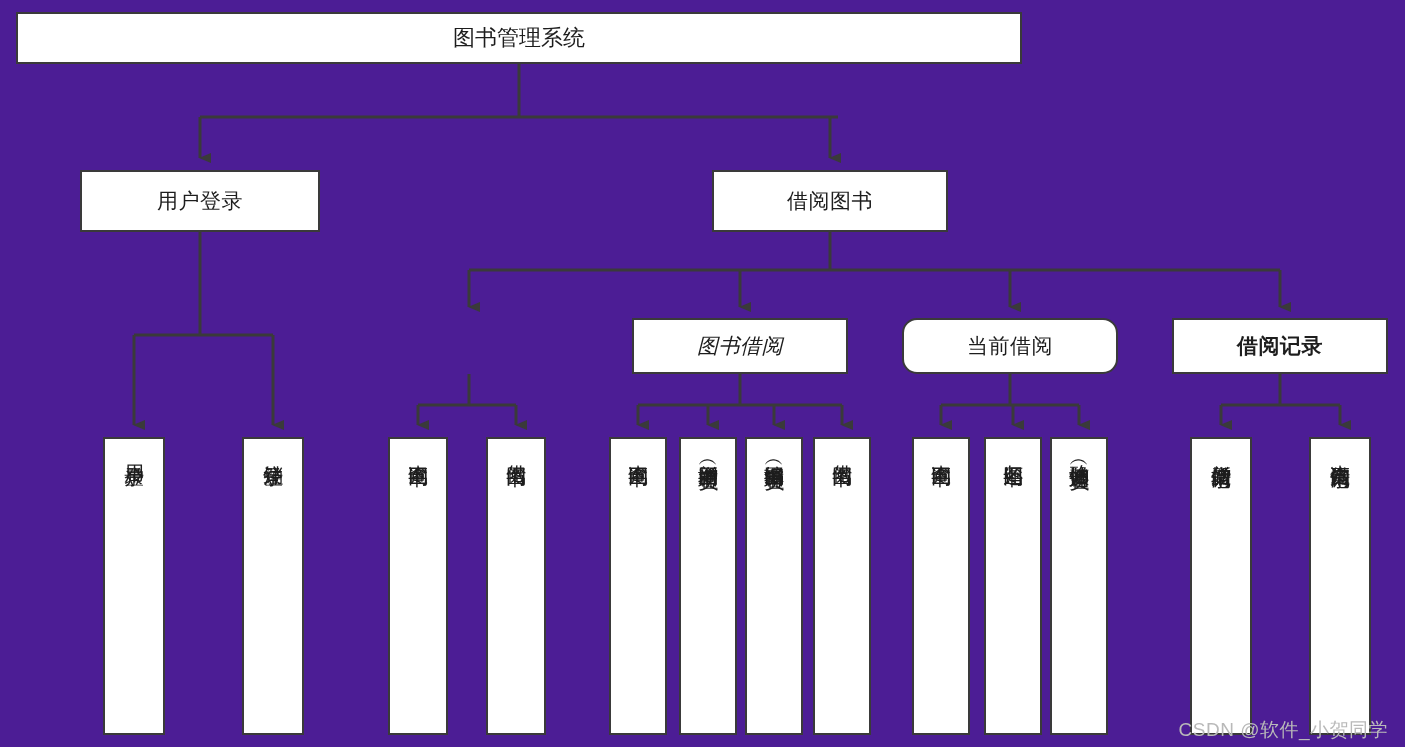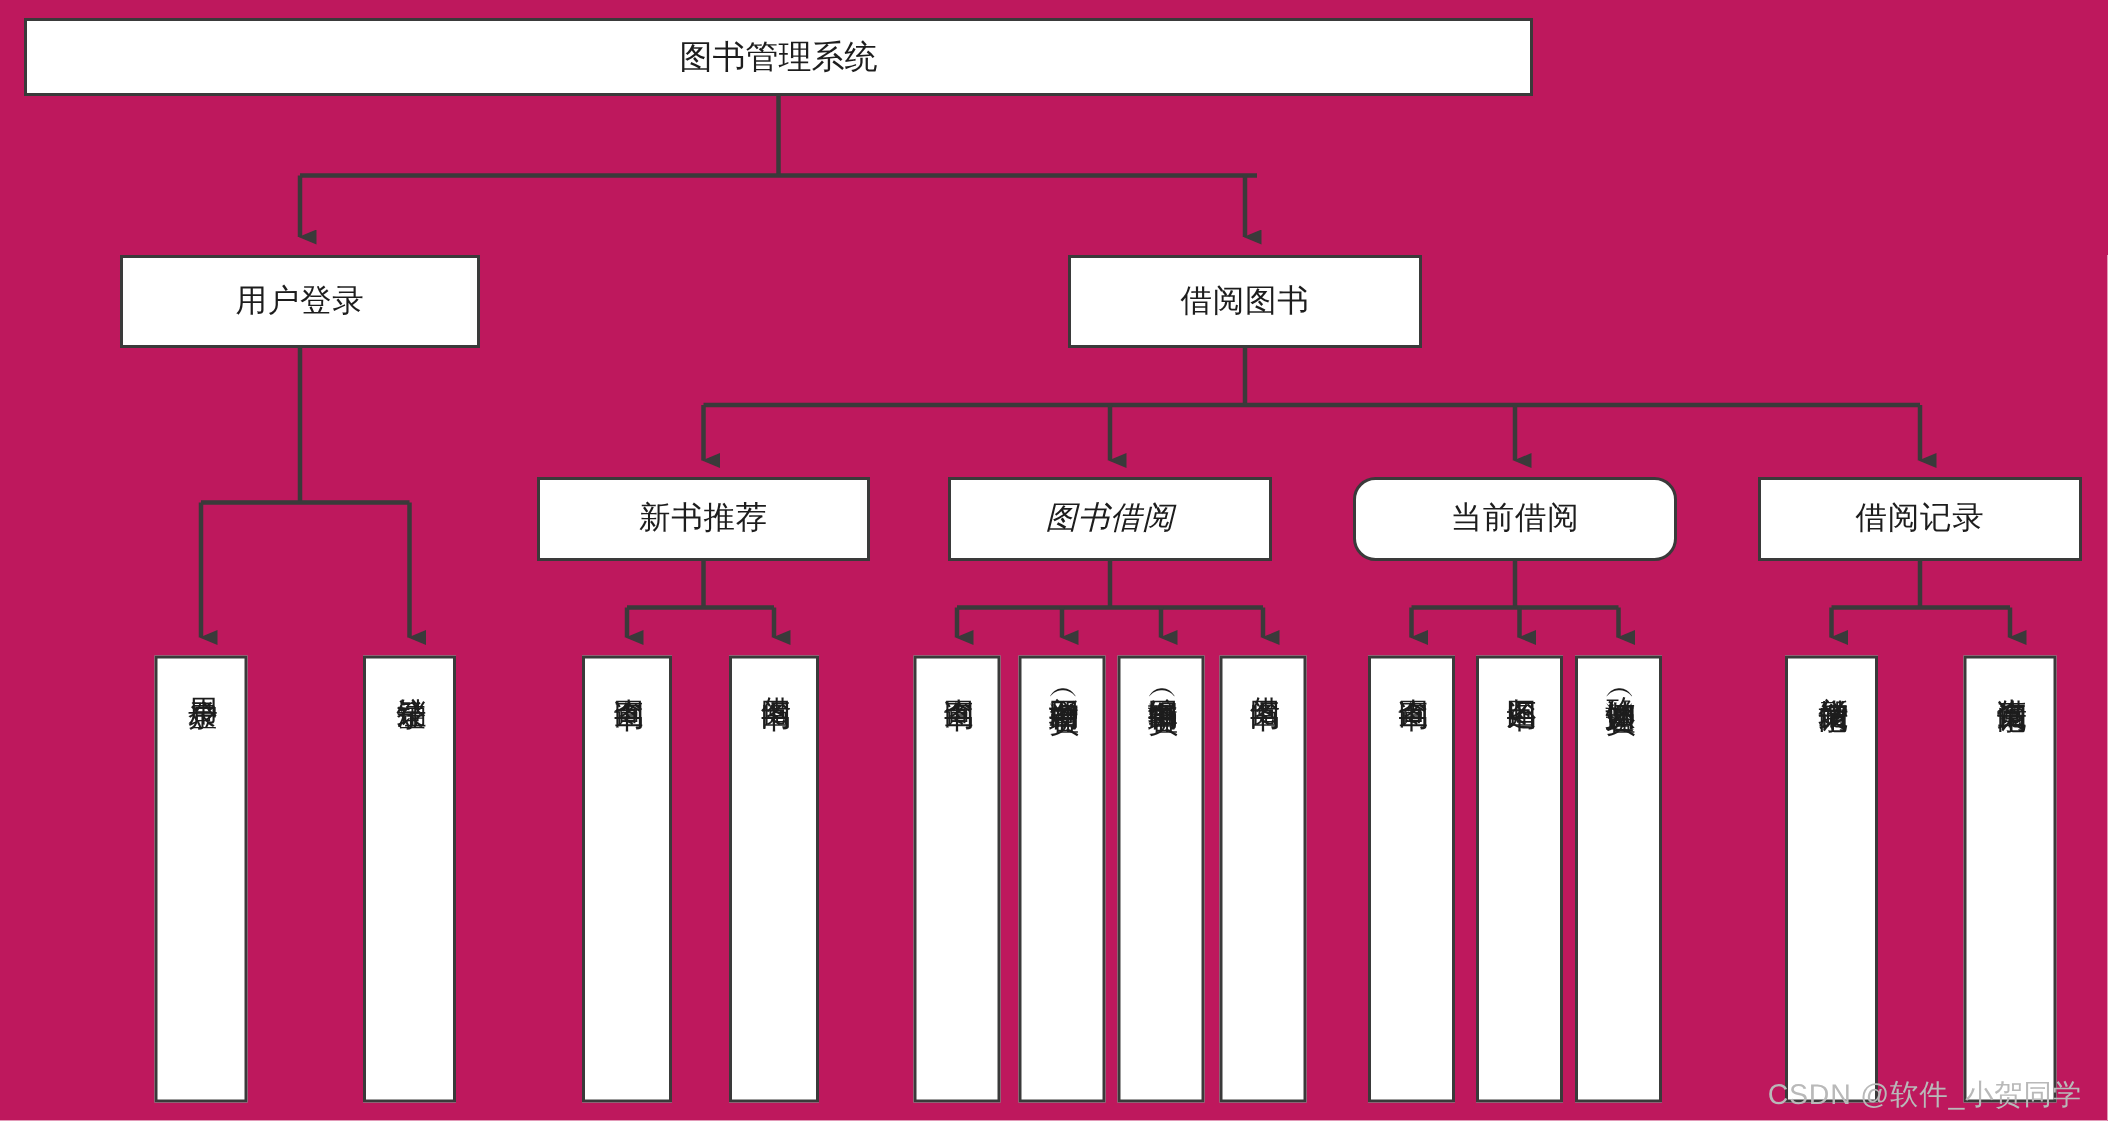--- a/index.html
+++ b/index.html
@@ -8,21 +8,21 @@
     padding: 0;
     background: #ffffff;
   }
   body {
     font-family: "Liberation Sans", "DejaVu Sans", sans-serif;
   }
   #canvas {
     position: relative;
     width: 1405px;
     height: 747px;
-    background: #be185d;
+    background: #4c1d95;
     overflow: hidden;
   }
   #edges {
     position: absolute;
     left: 0;
     top: 0;
     width: 1405px;
     height: 747px;
     pointer-events: none;
   }
@@ -125,30 +125,27 @@
     <span>图书管理系统</span>
   </div>
 
   <div class="node horiz" style="left:80px;top:170px;width:240px;height:62px;">
     <span>用户登录</span>
   </div>
   <div class="node horiz" style="left:712px;top:170px;width:236px;height:62px;">
     <span>借阅图书</span>
   </div>
 
-  <div class="node horiz" style="left:358px;top:318px;width:222px;height:56px;">
-    <span>新书推荐</span>
-  </div>
   <div class="node horiz" style="left:632px;top:318px;width:216px;height:56px;font-style:italic;">
     <span>图书借阅</span>
   </div>
   <div class="node horiz" style="left:902px;top:318px;width:216px;height:56px;border-radius:15px;">
     <span>当前借阅</span>
   </div>
-  <div class="node horiz" style="left:1172px;top:318px;width:216px;height:56px;">
+  <div class="node horiz" style="left:1172px;top:318px;width:216px;height:56px;font-weight:bold;">
     <span>借阅记录</span>
   </div>
 
   <div class="node leaf" style="left:103px;top:437px;width:62px;height:298px;">
     <span class="vtext">用户登录</span>
   </div>
   <div class="node leaf" style="left:242px;top:437px;width:62px;height:298px;">
     <span class="vtext">注销登录</span>
   </div>
 

